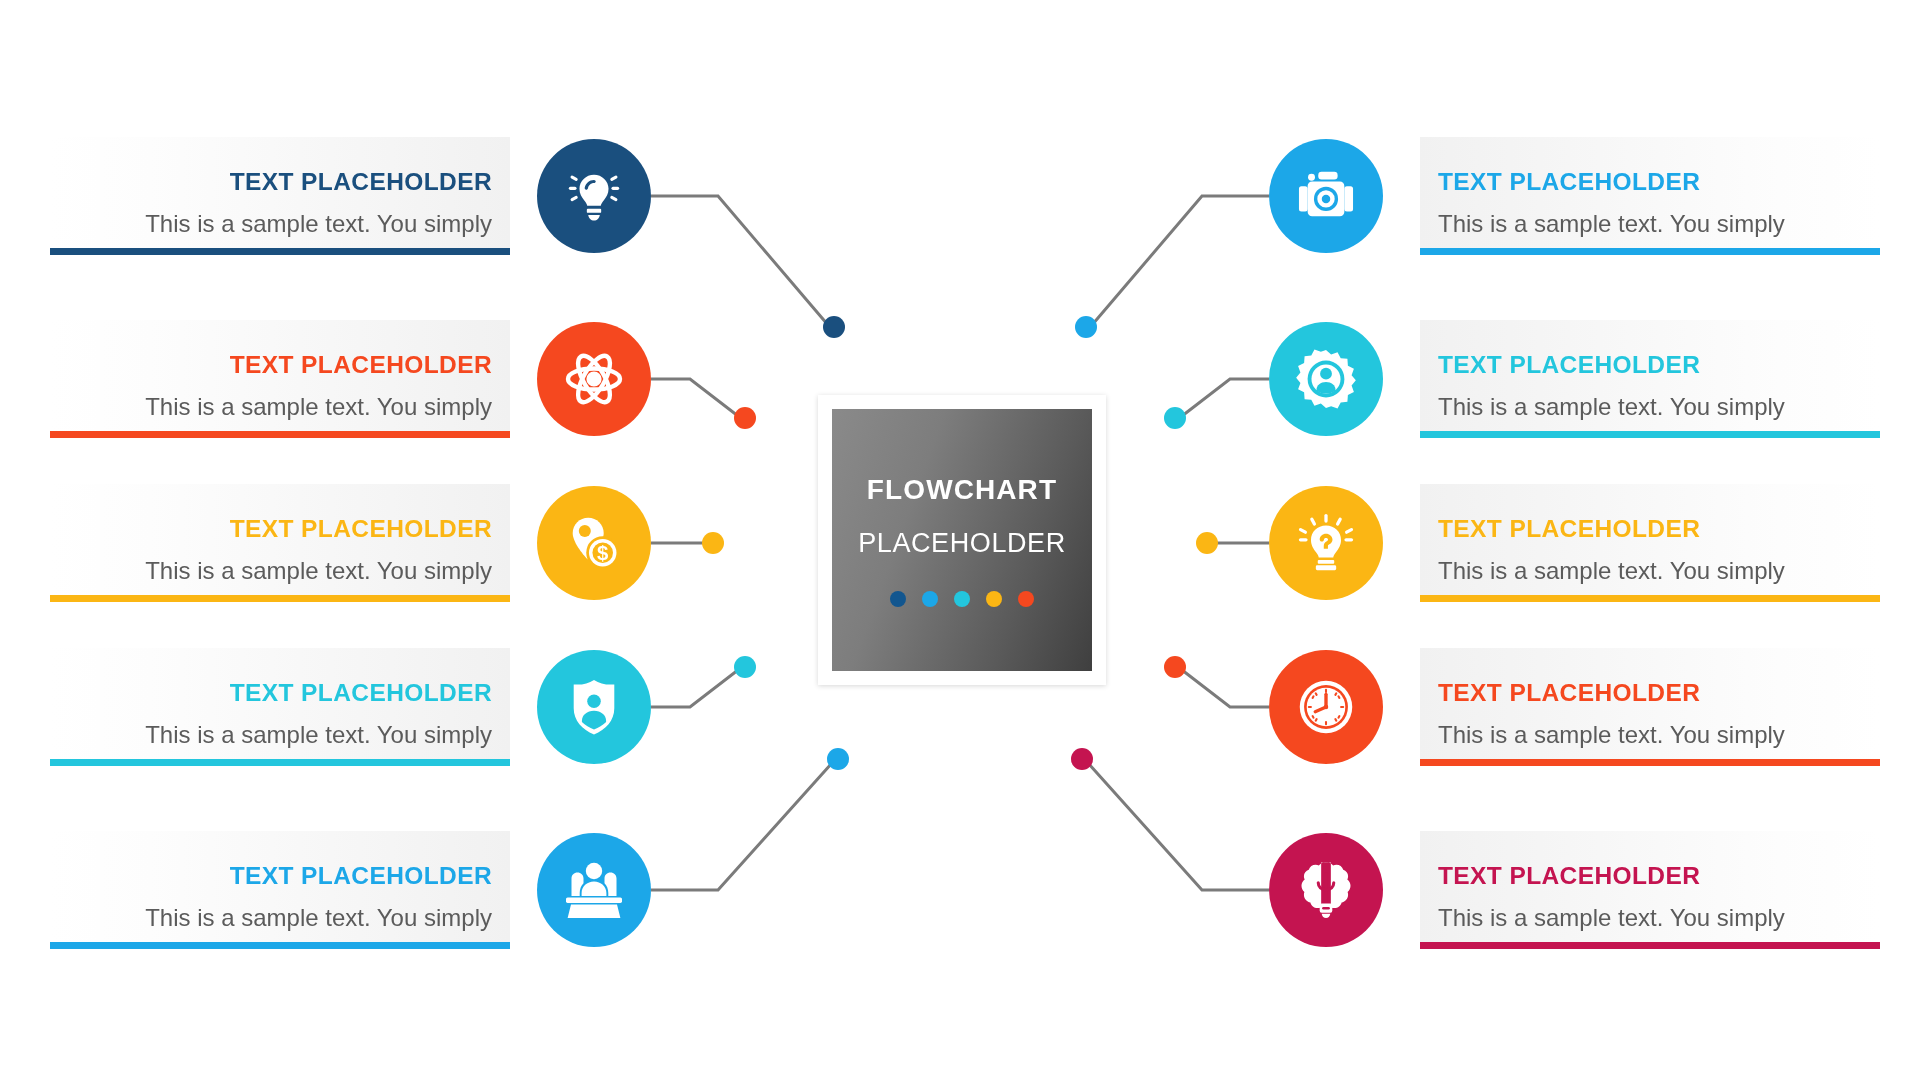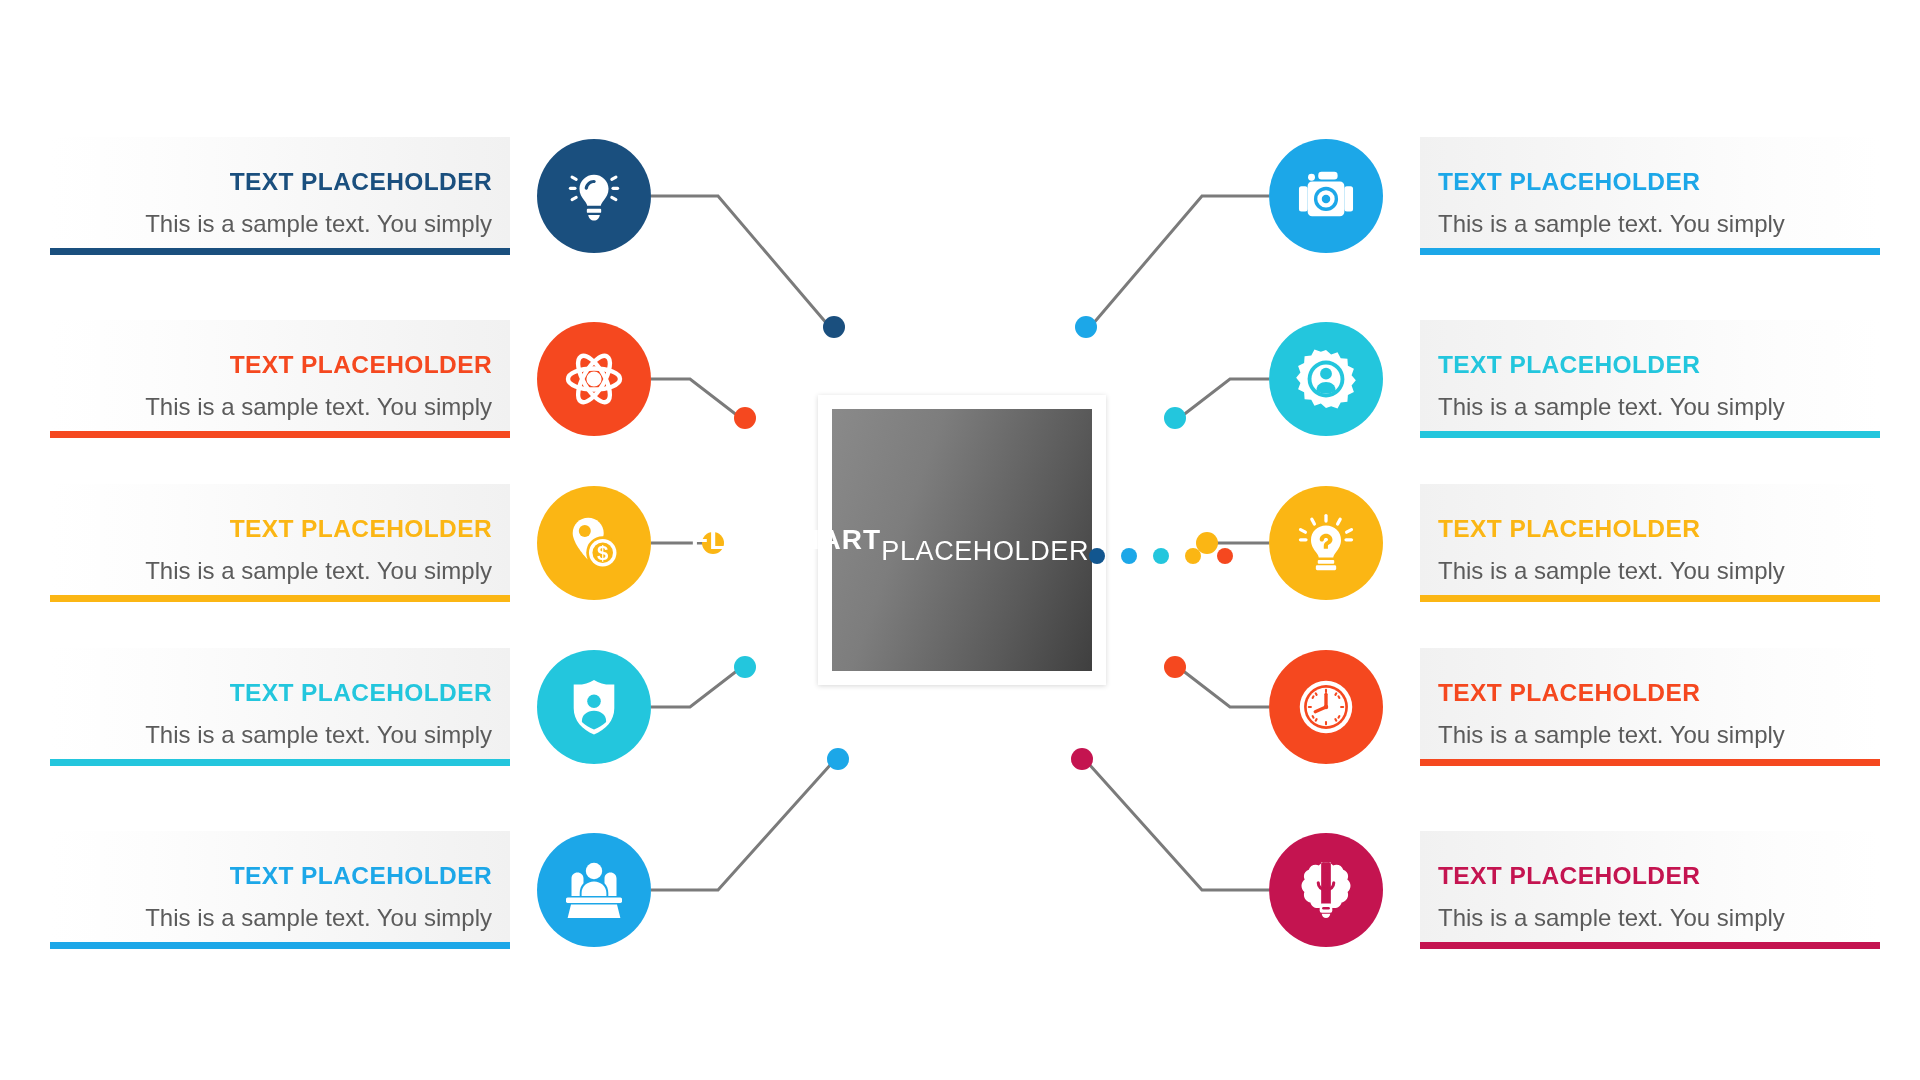--- a/index.html
+++ b/index.html
@@ -93,21 +93,21 @@
     height: 290px;
     background: #ffffff;
     box-shadow: 0 1px 5px rgba(0,0,0,0.16);
     padding: 14px;
   }
   #center-inner {
     width: 100%;
     height: 100%;
     background: linear-gradient(110deg, #8a8a8a 0%, #7d7d7d 32%, #5a5a5a 72%, #3f3f3f 100%);
     display: flex;
-    flex-direction: row;
+    flex-direction: column;
     align-items: center;
     justify-content: center;
   }
   #center-title {
     color: #ffffff;
     font-size: 28px;
     font-weight: bold;
     letter-spacing: 1.1px;
   }
   #center-subtitle {

